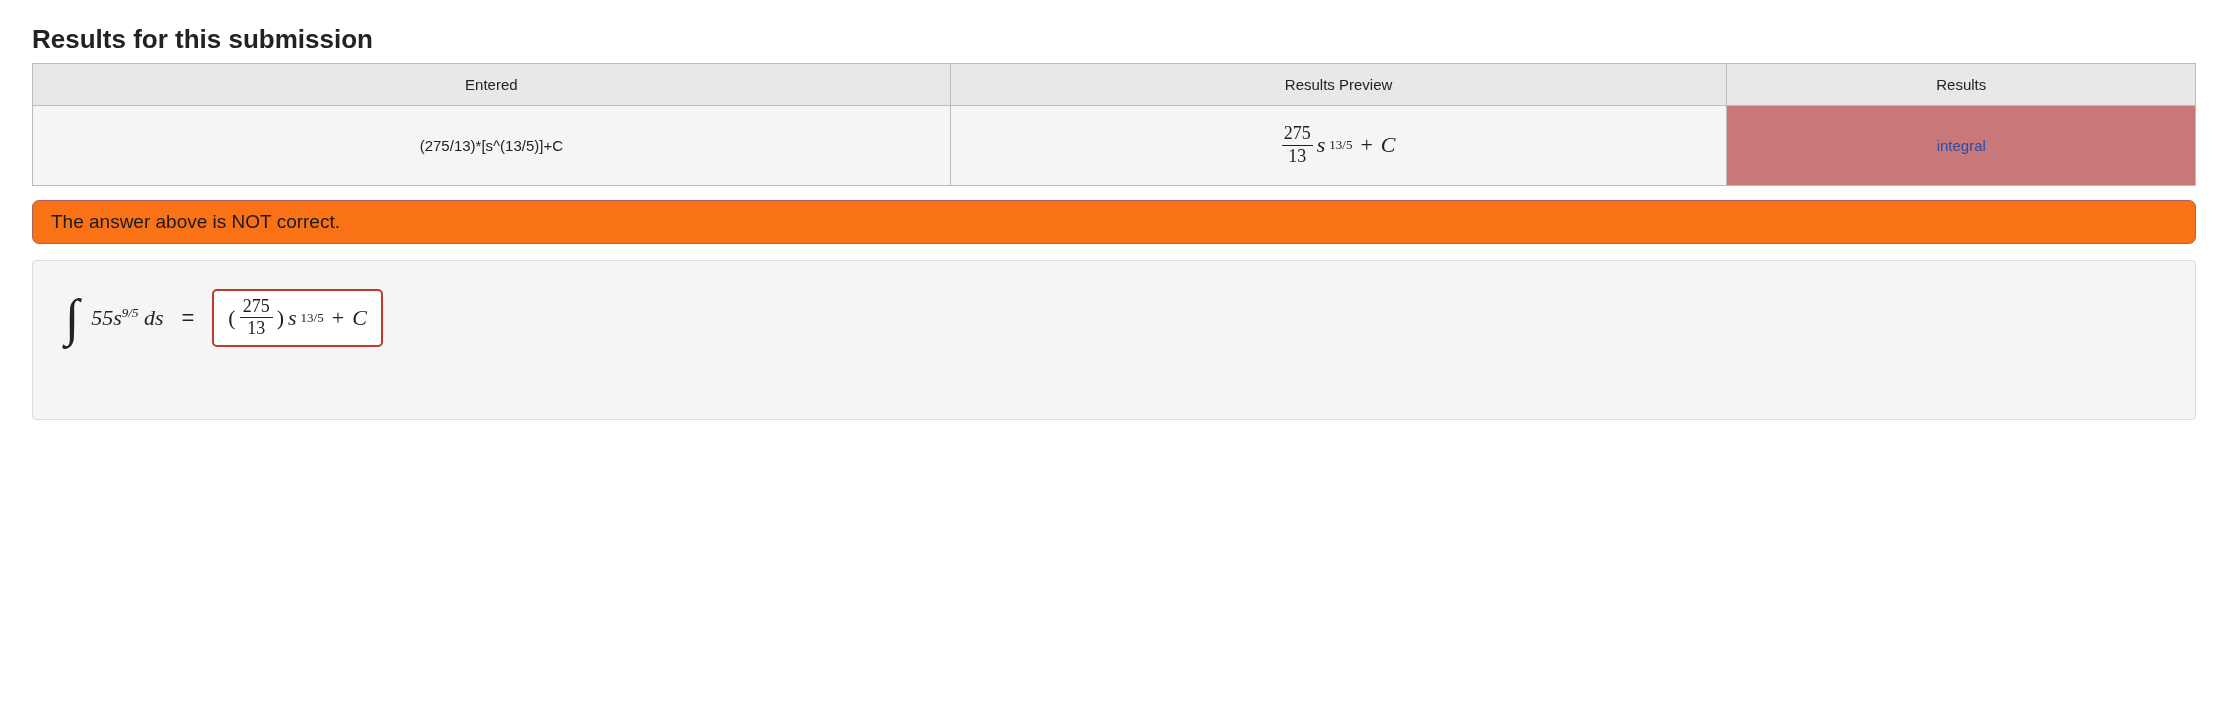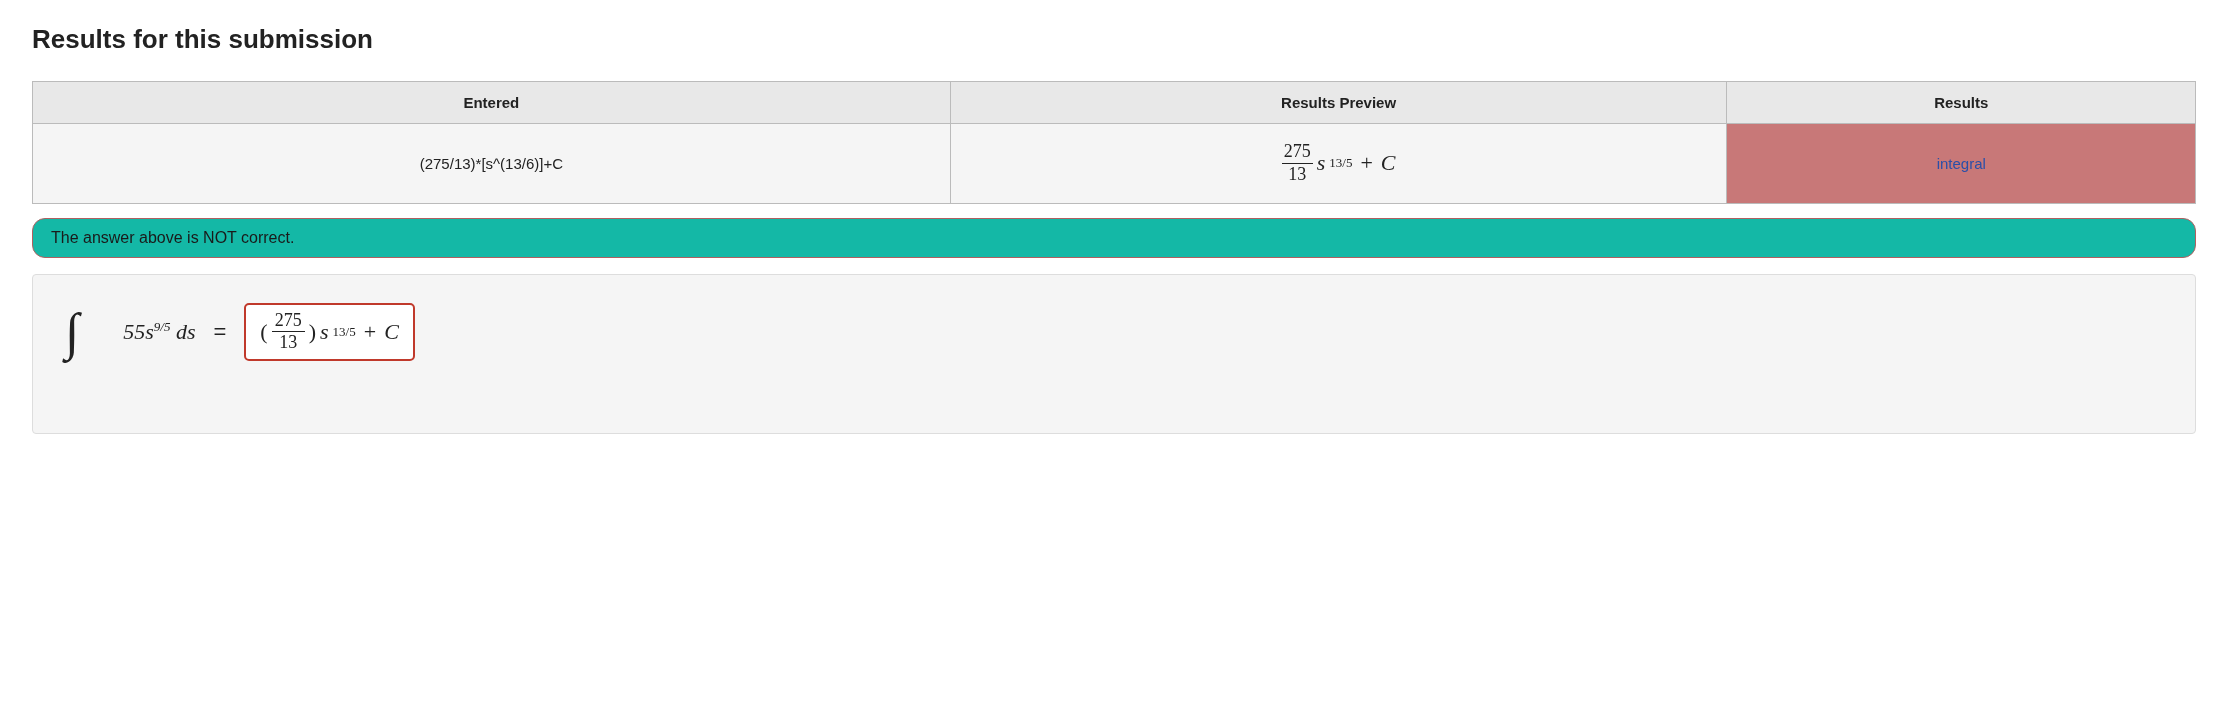--- a/index.html
+++ b/index.html
@@ -5,57 +5,57 @@
     * { box-sizing: border-box; margin: 0; padding: 0; }
     body {
       font-family: Arial, sans-serif;
       background: #fff;
       padding: 24px 32px;
       color: #222;
     }
     h1 {
       font-size: 26px;
       font-weight: bold;
-      margin-bottom: 26px;
+      margin-bottom: 8px;
     }
     .results-table {
       width: 100%;
       border-collapse: collapse;
       border: 1.5px solid #bbb;
       margin-bottom: 14px;
     }
     .results-table th {
       background: #e8e8e8;
-      font-weight: bold;
+      font-weight: normal;
       font-size: 15px;
       padding: 12px 18px;
       border: 1.5px solid #bbb;
       text-align: center;
     }
     .results-table td {
       border: 1.5px solid #bbb;
       padding: 18px 24px;
       text-align: center;
       font-size: 15px;
       background: #f5f5f5;
       vertical-align: middle;
     }
     .result-cell {
       background: #c87878 !important;
       color: #2a4fa8;
       font-size: 18px;
       font-weight: normal;
     }
     .not-correct-banner {
-      background: #14b8a6;
+      background: #f97316;
       color: #1a1a1a;
-      font-size: 16px;
+      font-size: 19px;
       padding: 10px 18px;
       border: 1.5px solid #b06060;
-      border-radius: 13px;
+      border-radius: 7px;
       margin-bottom: 16px;
     }
     .question-box {
       background: #f5f5f5;
       border: 1.5px solid #ddd;
       border-radius: 4px;
       padding: 28px 32px 32px 32px;
       min-height: 160px;
     }
     .question-text {
@@ -72,21 +72,20 @@
     .integral-symbol {
       font-size: 52px;
       line-height: 1;
       font-family: 'Times New Roman', serif;
       margin-right: 2px;
     }
     .integrand {
       font-family: 'Times New Roman', serif;
       font-size: 22px;
       font-style: italic;
-      margin-left: 32px;
     }
     .equals {
       font-size: 22px;
       margin: 0 8px;
     }
     .answer-box {
       display: inline-flex;
       align-items: center;
       border: 2px solid #c0392b;
       border-radius: 5px;
@@ -146,21 +145,21 @@
 <table class="results-table">
   <thead>
     <tr>
       <th>Entered</th>
       <th>Results Preview</th>
       <th>Results</th>
     </tr>
   </thead>
   <tbody>
     <tr>
-      <td>(275/13)*[s^(13/6)]+C</td>
+      <td>(275/13)*[s^(13/5)]+C</td>
       <td>
         
         <span class="preview-math">
           <span class="preview-frac">
             <span class="num">275</span>
             <span class="den">13</span>
           </span>
           <span style="font-style:italic;">s</span>
             <span class="sup">13/5</span>
           <span style="margin:0 4px;">+</span>

